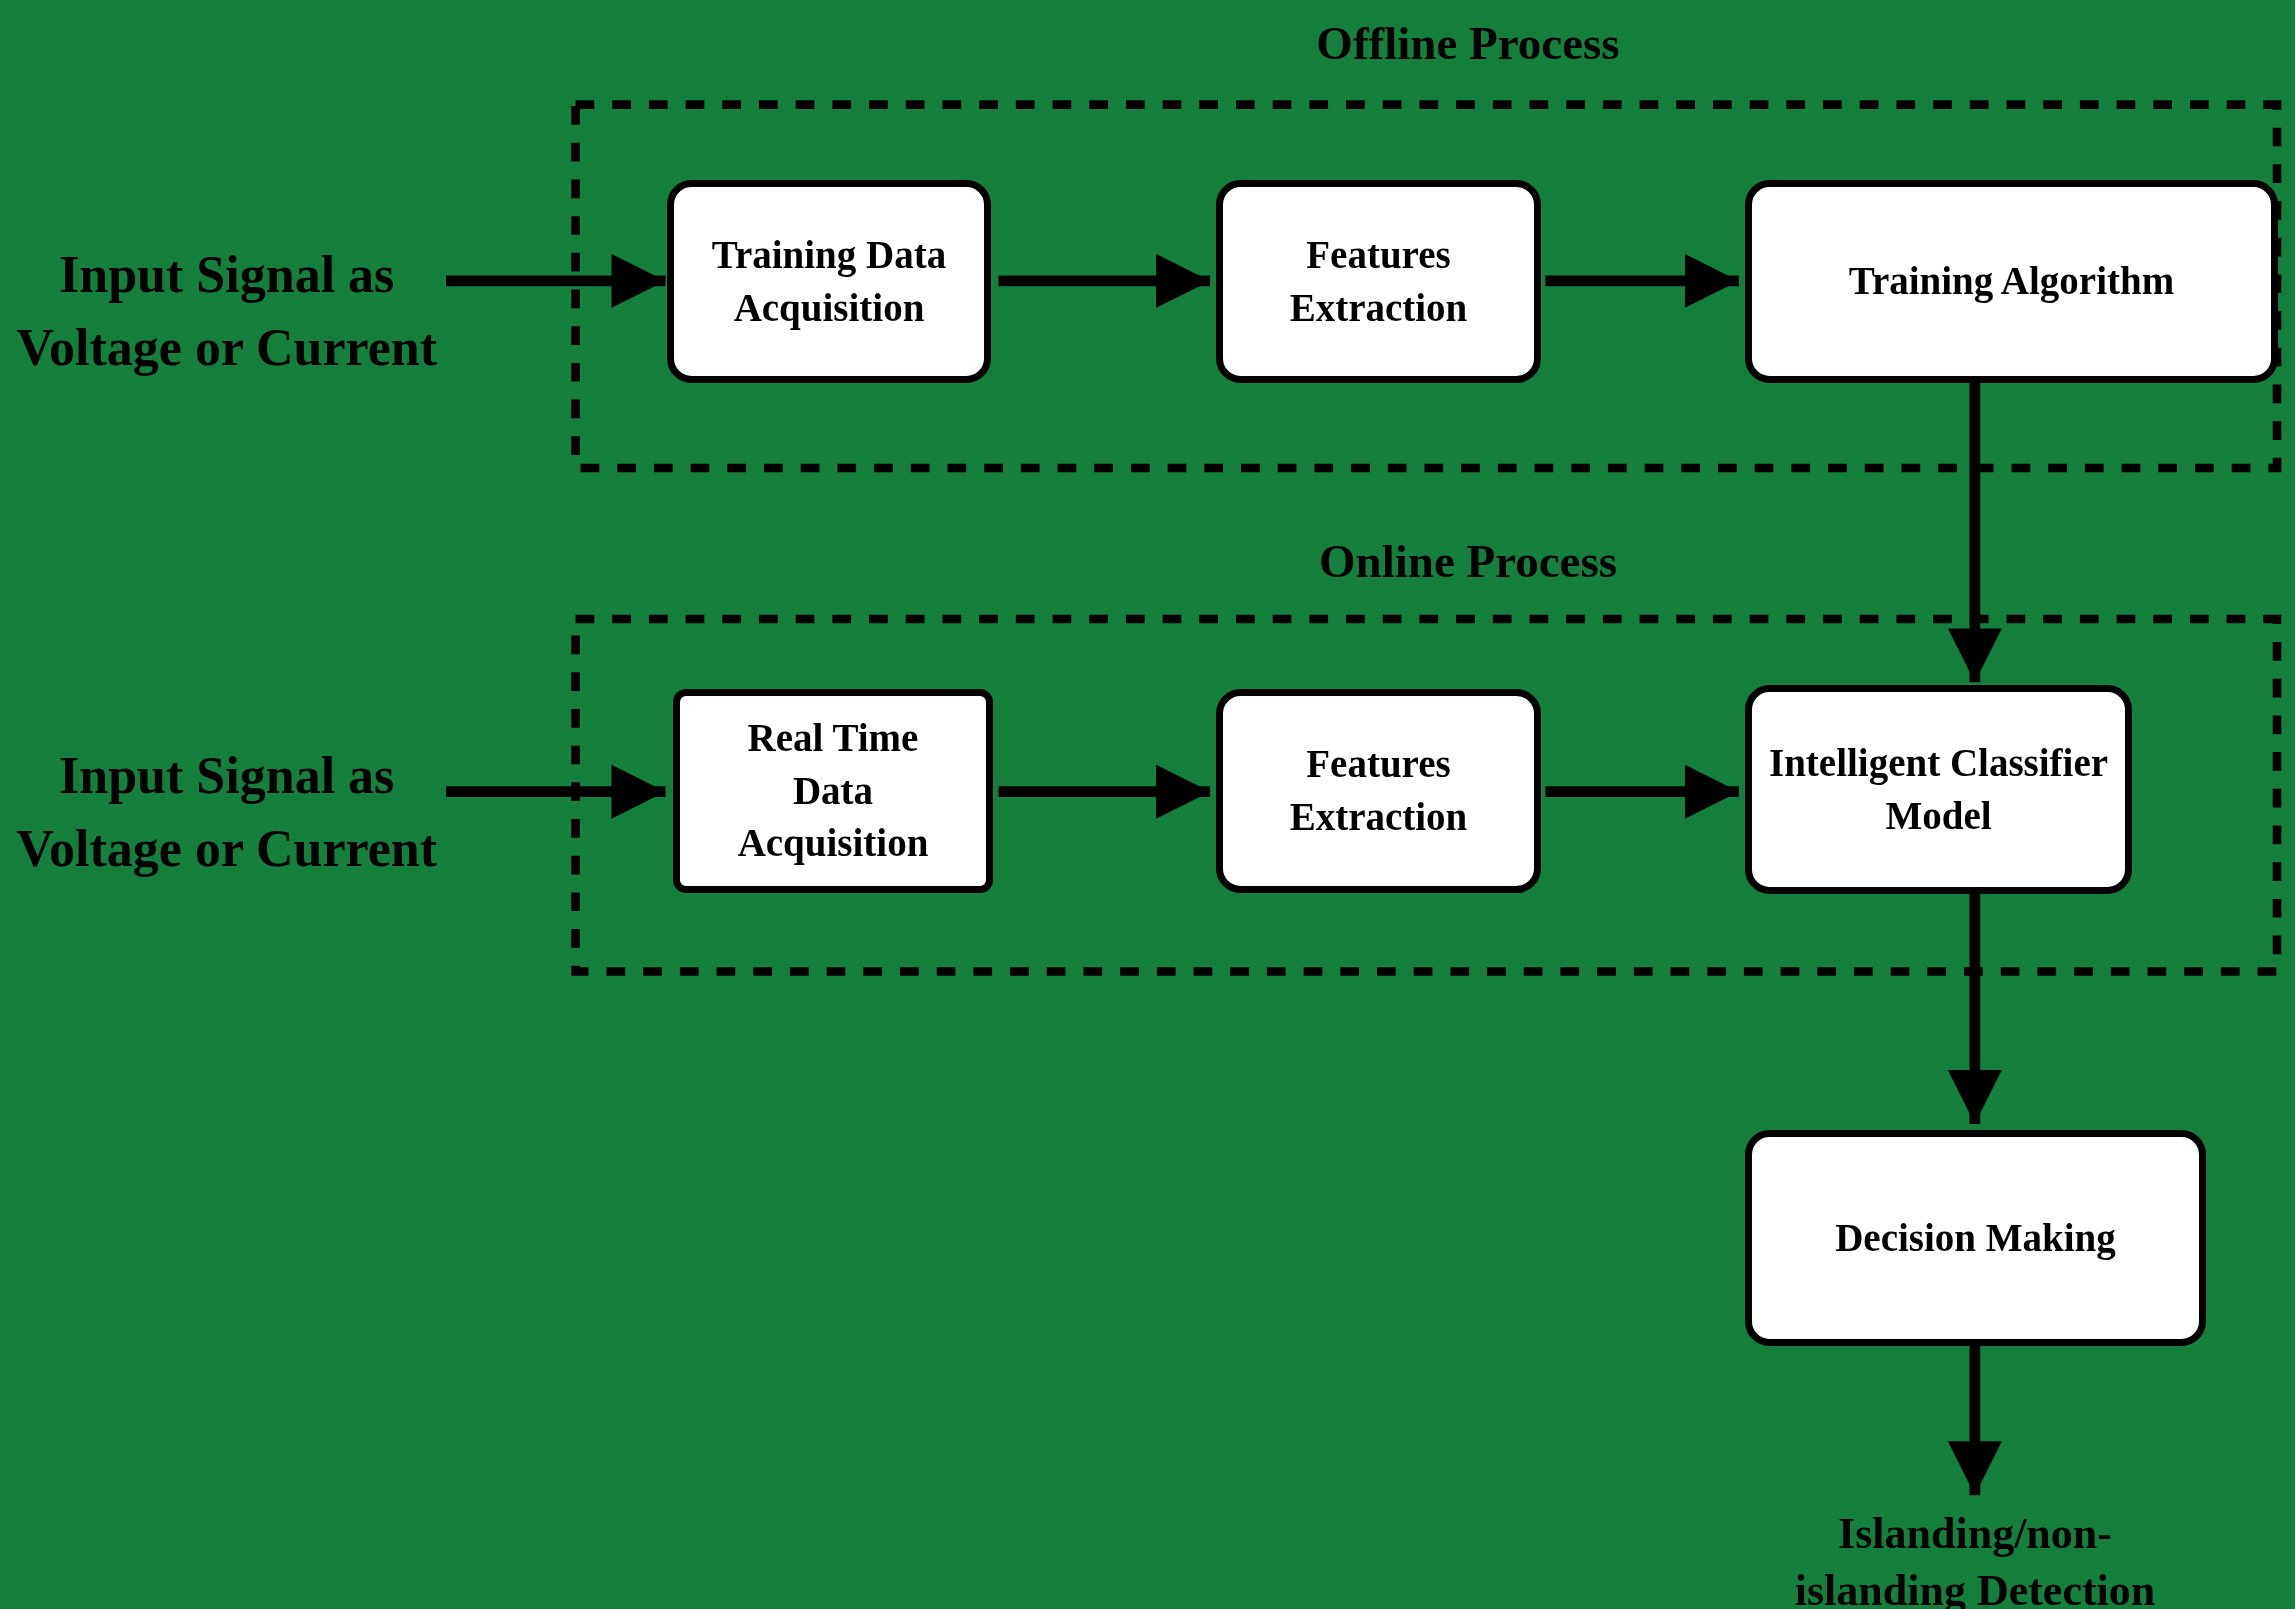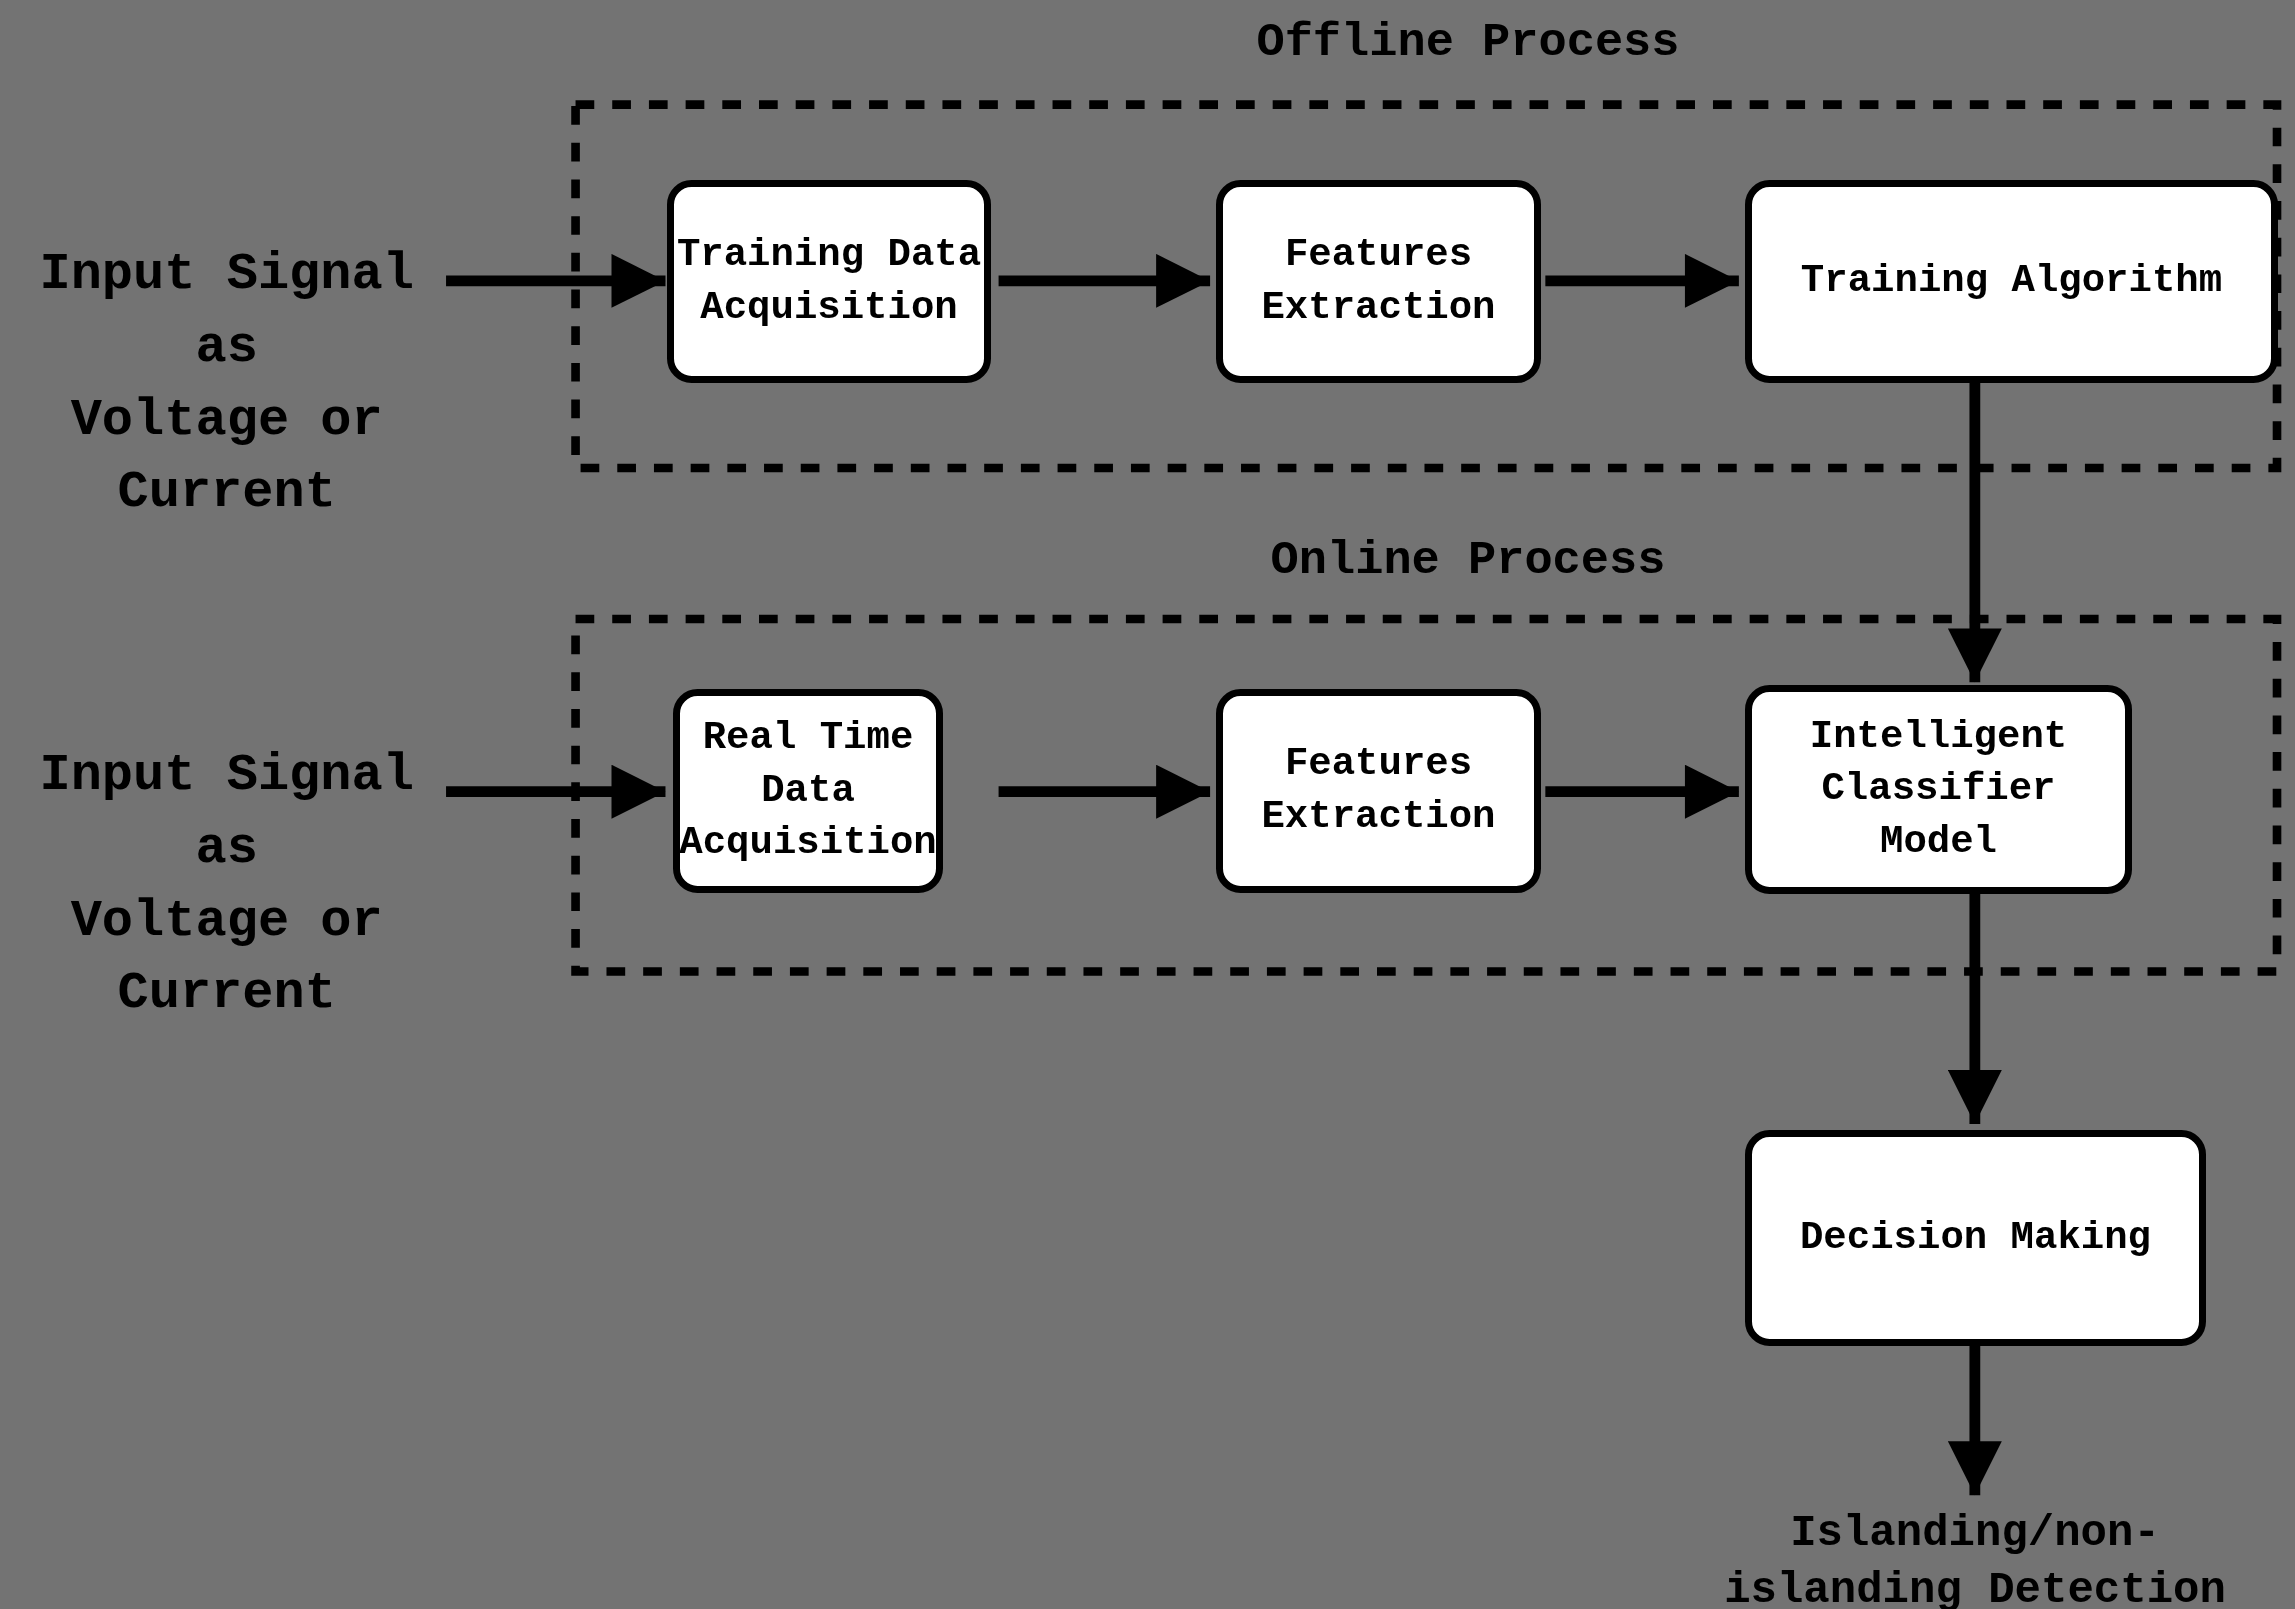--- a/index.html
+++ b/index.html
@@ -4,22 +4,22 @@
 <style>
   html, body {
     margin: 0;
     padding: 0;
     background: #ffffff;
   }
   #canvas {
     position: relative;
     width: 2295px;
     height: 1610px;
-    background: #737373;
-    font-family: Liberation Mono, monospace;
+    background: #15803d;
+    font-family: Liberation Serif, serif;
     color: #000000;
     overflow: hidden;
   }
   .svg-layer {
     position: absolute;
     left: 0;
     top: 0;
     width: 2295px;
     height: 1610px;
   }
@@ -109,21 +109,21 @@
 Voltage or Current</div>
   <div class="side-label" style="top: 740px;">Input Signal as
 Voltage or Current</div>
 
   <div class="node" style="left: 667px;  top: 180px; width: 324px; height: 203px;">Training Data
 Acquisition</div>
   <div class="node" style="left: 1216px; top: 180px; width: 325px; height: 203px;">Features
 Extraction</div>
   <div class="node" style="left: 1745px; top: 180px; width: 533px; height: 203px;">Training Algorithm</div>
 
-  <div class="node" style="left: 673px;  top: 689px; width: 270px; height: 204px;">Real Time
+  <div class="node" style="left: 673px;  top: 689px; width: 320px; height: 204px; border-radius: 13px;">Real Time
 Data
 Acquisition</div>
   <div class="node" style="left: 1216px; top: 689px; width: 325px; height: 204px;">Features
 Extraction</div>
   <div class="node" style="left: 1745px; top: 685px; width: 387px; height: 209px;">Intelligent Classifier
 Model</div>
 
   <div class="node" style="left: 1745px; top: 1130px; width: 461px; height: 216px;">Decision Making</div>
 
   <div class="out-label">Islanding/non-

